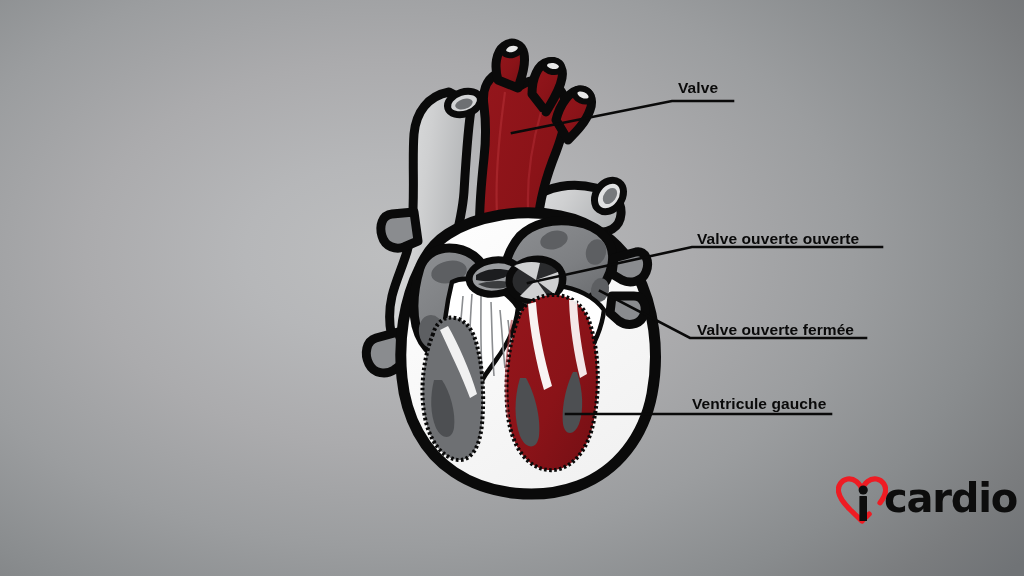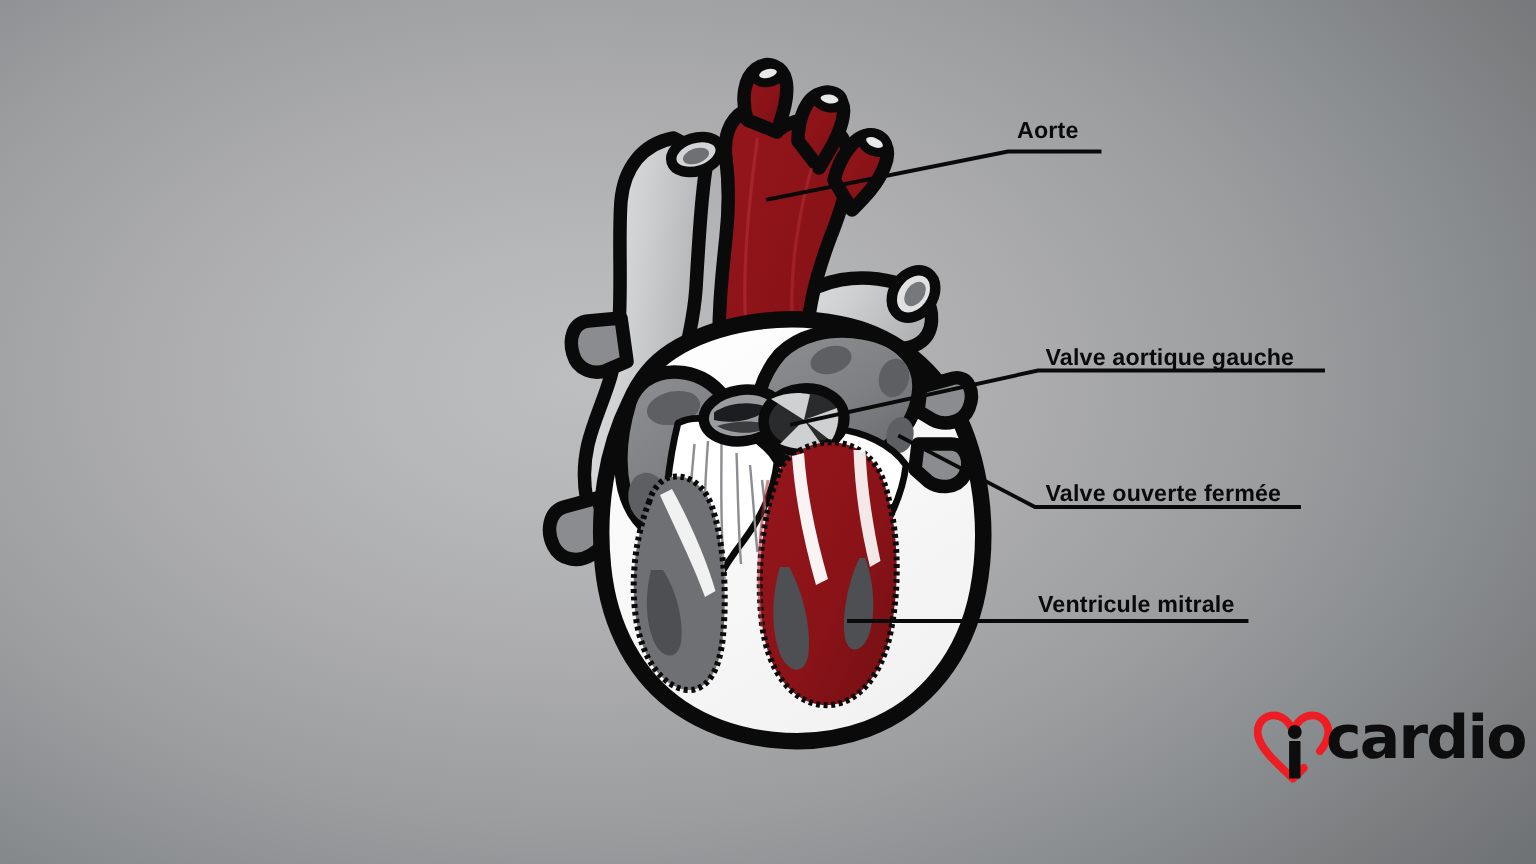--- a/index.html
+++ b/index.html
@@ -49,21 +49,21 @@
     user-select: none;
   }
 
   
   #logo {
     position: absolute;
     left: 836px;
     top: 472px;
     height: 54px;
     display: flex;
-    align-items: flex-start;
+    align-items: center;
   }
   #logo .mark {
     display: block;
     width: 52px;
     height: 50px;
   }
   #logo .wordmark {
     font-family: "DejaVu Sans", sans-serif;
     font-weight: bold;
     font-size: 40px;
@@ -261,27 +261,27 @@
     </g>
   </svg>
 
   <svg class="layer" viewBox="0 0 1024 576" xmlns="http://www.w3.org/2000/svg">
     <path fill="none" stroke="#0a0a0a" stroke-width="2.6" stroke-linecap="square" d="M 512 133 L 672 101 L 733 101"></path>
     <path fill="none" stroke="#0a0a0a" stroke-width="2.6" stroke-linecap="square" d="M 528 283 L 692 247 L 882 247"></path>
     <path fill="none" stroke="#0a0a0a" stroke-width="2.6" stroke-linecap="square" d="M 600 291 L 690 338 L 866 338"></path>
     <path fill="none" stroke="#0a0a0a" stroke-width="2.6" stroke-linecap="square" d="M 566 414 L 831 414"></path>
   </svg>
 
-  <div class="label" style="left:678px; top:80px;">Aorte</div>
-
-  <div class="label" style="left:697px; top:231px;">Valve aortique gauche</div>
+  <div class="label" style="left:678px; top:80px;">Valve</div>
+
+  <div class="label" style="left:697px; top:231px;">Valve ouverte ouverte</div>
 
   <div class="label" style="left:697px; top:322px;">Valve ouverte fermée</div>
 
-  <div class="label" style="left:692px; top:396px;">Ventricule mitrale</div>
+  <div class="label" style="left:692px; top:396px;">Ventricule gauche</div>
 
   <div id="logo">
     <svg class="mark" viewBox="0 0 52 50" xmlns="http://www.w3.org/2000/svg">
 
       <path d="M 26 16
                C 24 9 18 4 11.5 5
                C 5.5 6 1.5 11.5 2.6 18
                C 3.6 24 8 29.5 14 35.5
                C 18 39.6 22.5 43.8 26 47
                C 28 45.1 30.6 42.7 33.2 40" fill="none" stroke="#ee1c23" stroke-width="5.2" stroke-linecap="round" stroke-linejoin="round"></path>

